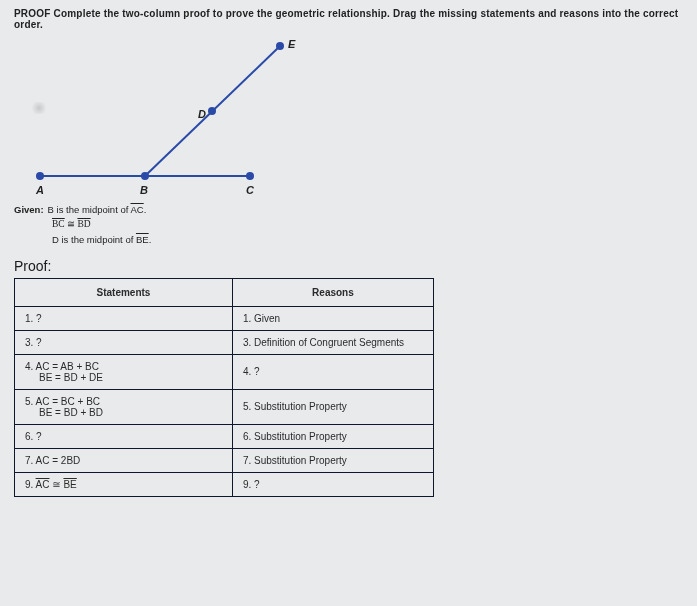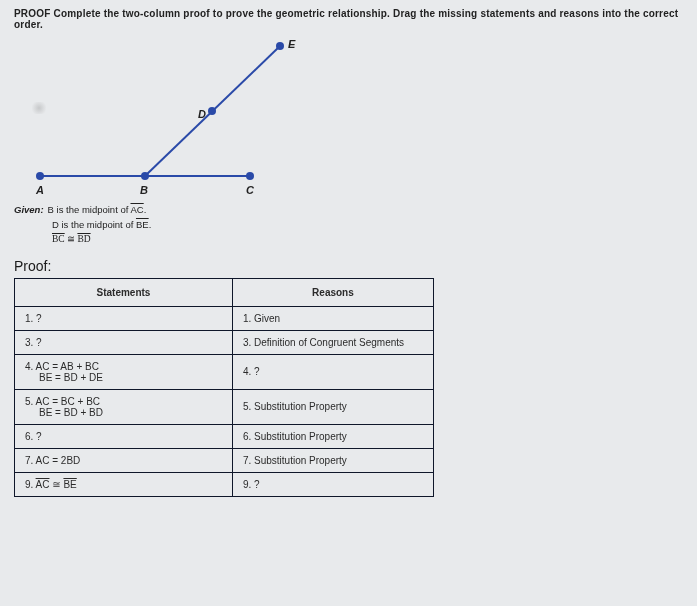--- a/index.html
+++ b/index.html
@@ -37,21 +37,21 @@
     font-size: 11px;
     color: #222;
   }
   .given {
     margin-top: 6px;
     font-size: 9.5px;
     line-height: 1.6;
     color: #222;
   }
   .given .row { display: flex; gap: 4px; }
-  .given .label { font-weight: bold; font-style: italic; }
+  .given .label { font-weight: bold; }
   .given .indent { margin-left: 38px; }
   .over { text-decoration: overline; text-align: center; }
   .proof-label { font-weight: normal; font-size: 14px; margin-top: 10px; margin-bottom: 4px; }
   table {
     border-collapse: collapse;
     width: 420px;
     background: #e8eaec;
   }
   th, td {
     border: 1px solid #0f172a;
@@ -101,25 +101,25 @@
   <div class="pt-label" style="left:258px; top:2px;">E</div>
 </div>
 
 <div class="given">
   <div class="row">
     <span class="label">Given:</span>
     <span>
       <span>B is the midpoint of </span><span class="over">AC</span>.
     </span>
   </div>
+  <div class="indent cong">
+    <span class="over">BC</span><span> ≅ </span><span class="over">BD</span>
+  </div>
   <div class="indent">
     <span>D is the midpoint of </span><span class="over">BE</span>.
-  </div>
-  <div class="indent cong">
-    <span class="over">BC</span><span> ≅ </span><span class="over">BD</span>
   </div>
 </div>
 
 <div class="proof-label">Proof:</div>
 
 <table>
   <thead>
     <tr>
       <th>Statements</th>
       <th>Reasons</th>

